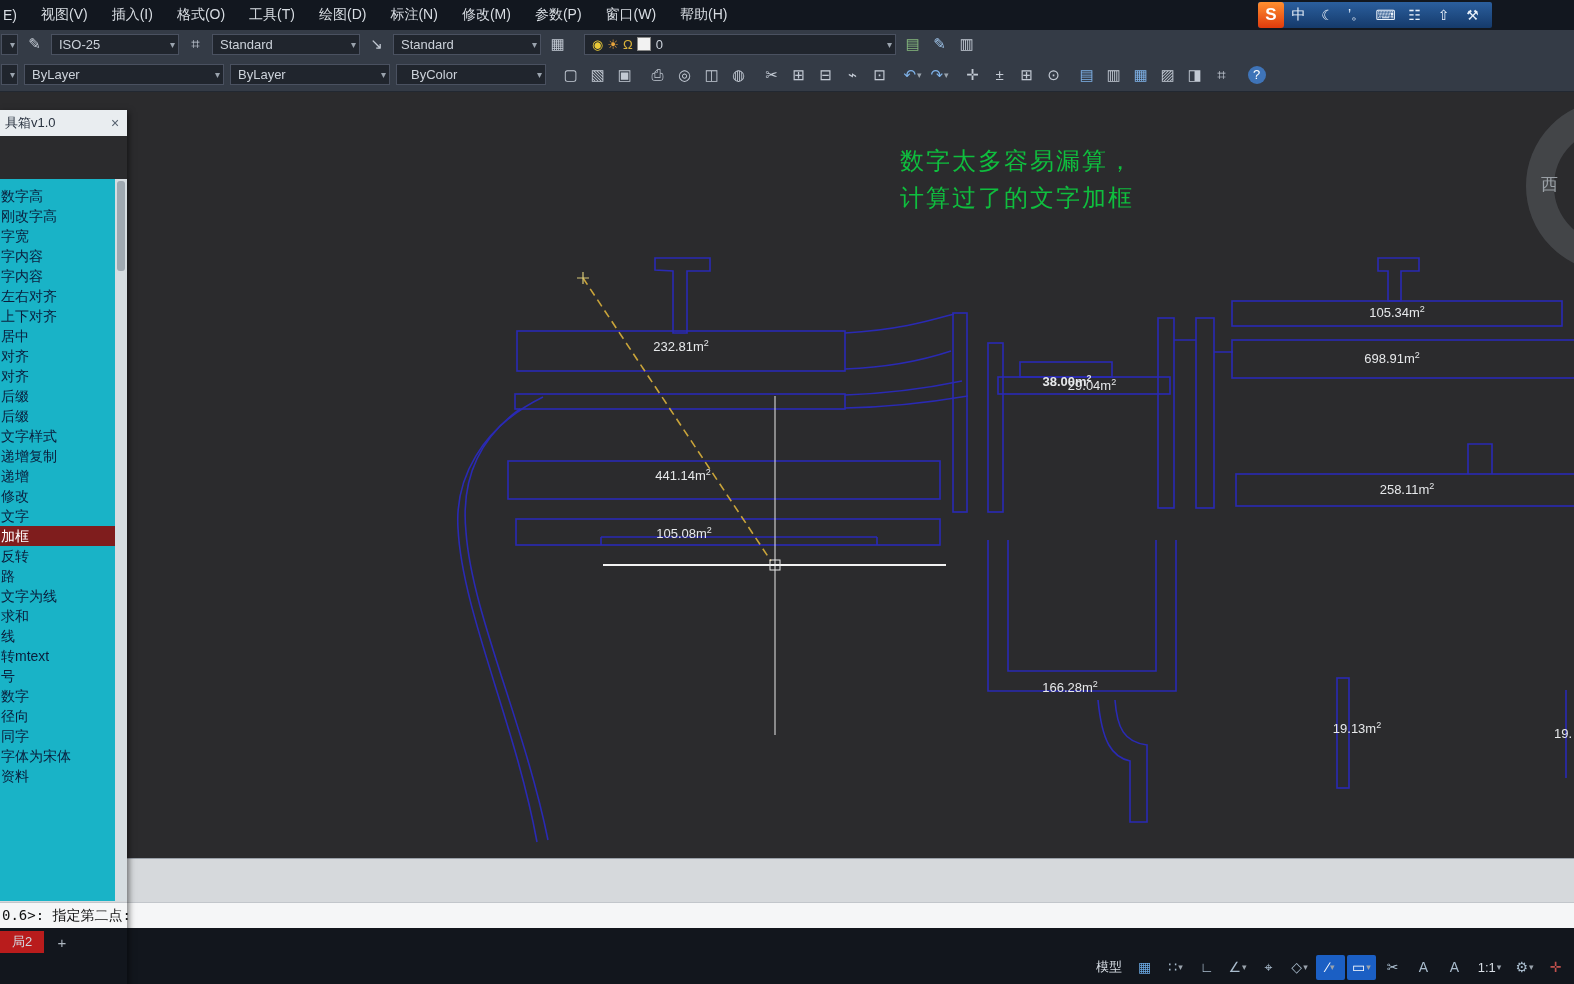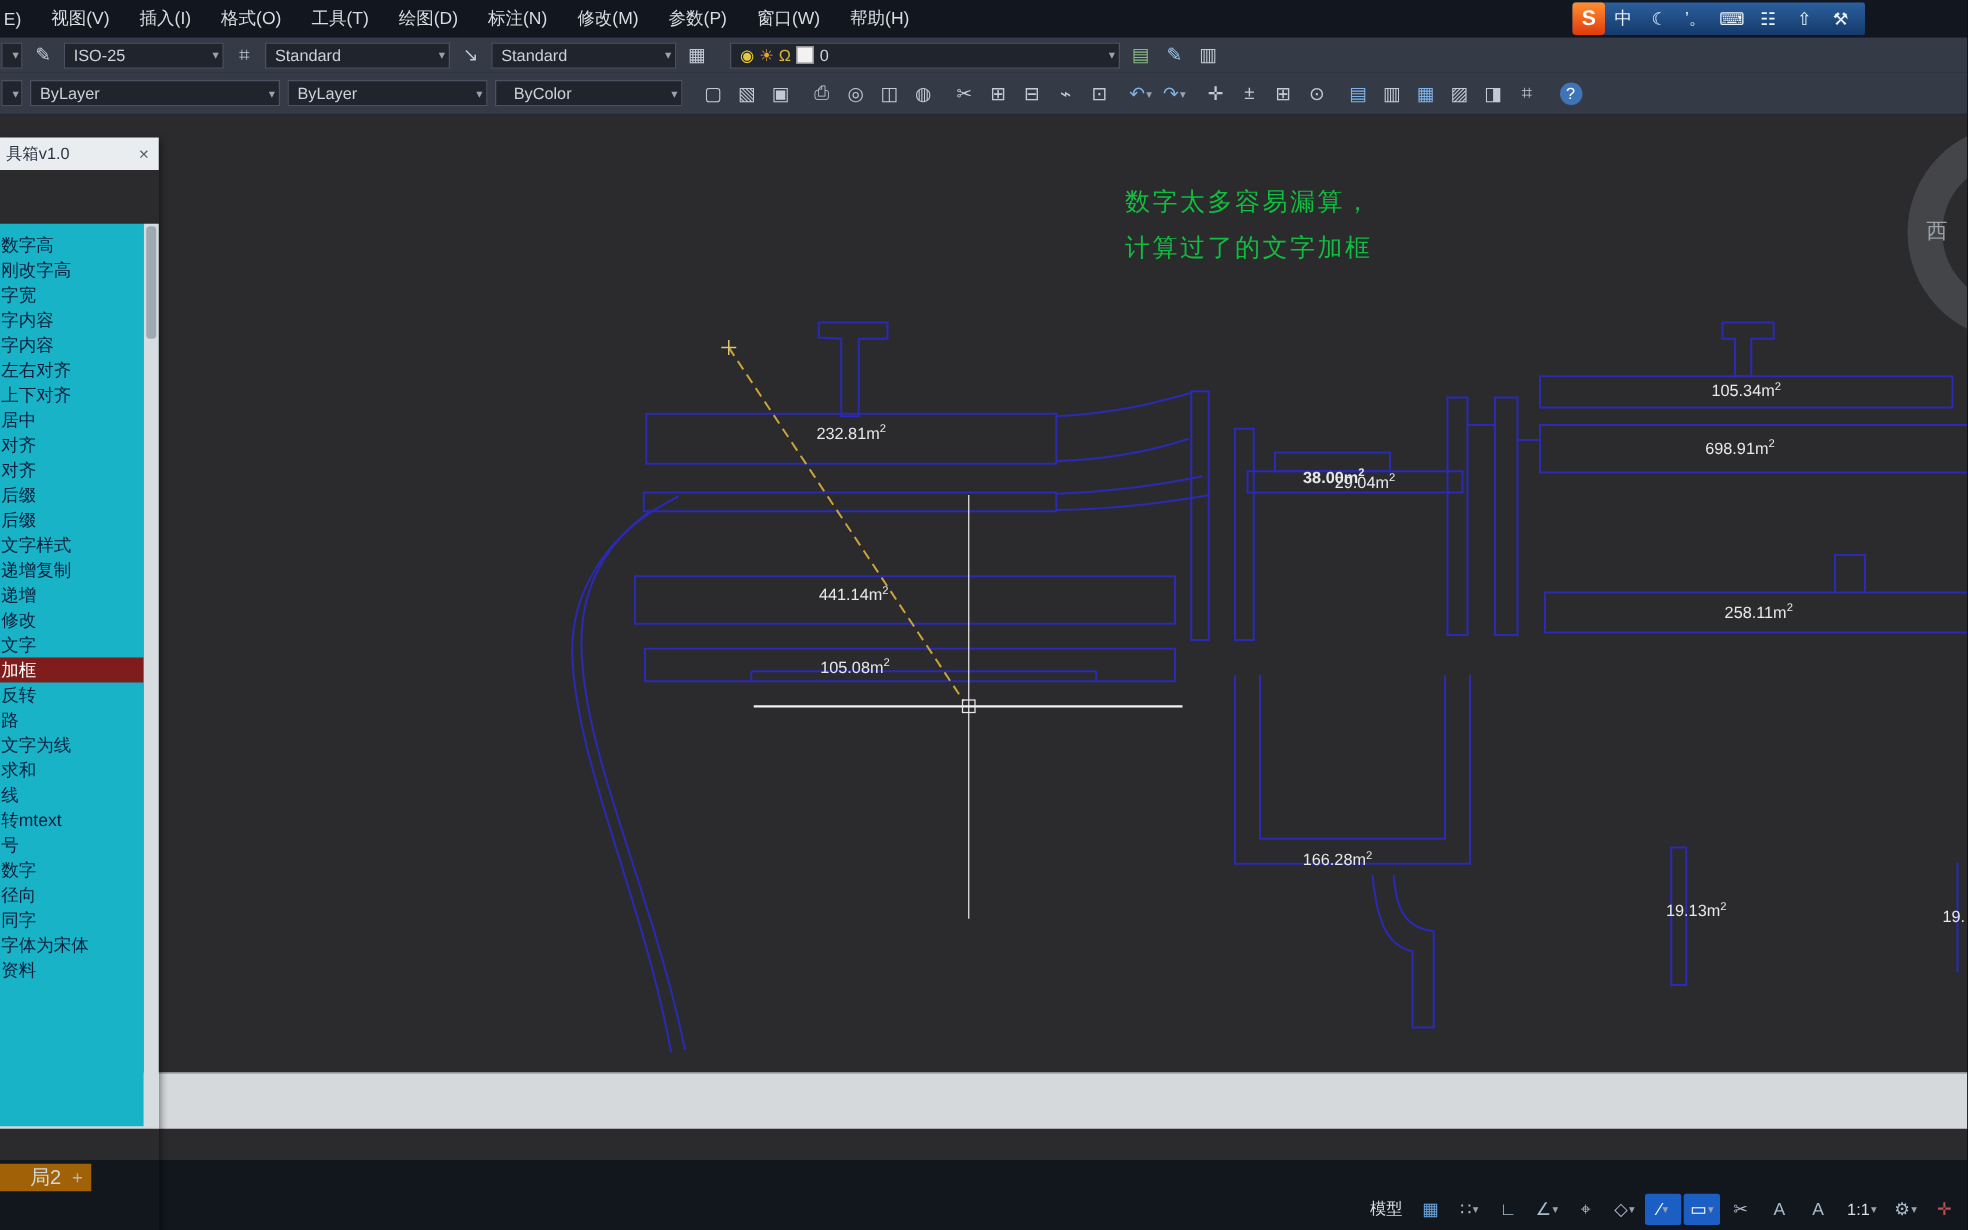--- a/index.html
+++ b/index.html
@@ -53,35 +53,35 @@
   .palette-scroll{width:12px;background:#d6dde1;position:relative;}
   .palette-thumb{position:absolute;left:2px;top:2px;width:8px;height:90px;background:#9fa9b1;border-radius:3px;}
 
   
   .canvas{position:absolute;left:0;top:91px;width:1574px;height:767px;background:#2b2b2d;overflow:hidden;z-index:5;}
   .canvas svg{position:absolute;left:0;top:0;}
   .area-label{position:absolute;transform:translate(-50%,-50%);color:#e6e8ea;font-size:13px;
               white-space:nowrap;z-index:6;}
   .area-label sup{font-size:9px;}
   .annotation{position:absolute;left:900px;top:52px;z-index:6;}
-  .anno-line{font-size:20px;line-height:37px;color:#0fbe3e;font-family:"DejaVu Serif",serif;
+  .anno-line{font-size:24px;line-height:37px;color:#0fbe3e;font-family:"DejaVu Serif",serif;
              letter-spacing:2px;white-space:nowrap;}
   .compass-label{position:absolute;right:16px;top:82px;color:#9aa0a6;font-size:17px;z-index:6;}
 
   
   .cmd-history{position:absolute;top:858px;left:0;right:0;height:44px;background:#d6d9dc;
                border-top:1px solid #9aa0a8;z-index:15;}
   .cmd-line{position:absolute;top:902px;left:0;right:0;height:26px;background:#f5f6f7;
             border-top:1px solid #c2c6cb;z-index:15;display:flex;align-items:center;
             font-family:"DejaVu Sans Mono",monospace;font-size:14px;color:#111;padding-left:2px;}
 
   
   .bottombar{position:absolute;top:928px;left:0;right:0;height:56px;background:#12161d;z-index:15;}
-  .layout-tab{position:absolute;left:0;top:3px;height:22px;background:#a16207;color:#d2d8df;
-              font-size:16px;display:flex;align-items:center;padding:0 24px;}
+  .layout-tab{position:absolute;left:0;top:3px;height:22px;background:#b91c1c;color:#d2d8df;
+              font-size:13px;display:flex;align-items:center;padding:0 12px;}
   .add-tab{position:absolute;left:52px;top:4px;width:20px;height:20px;color:#aeb7c0;font-size:15px;
            display:flex;align-items:center;justify-content:center;}
   .status-items{position:absolute;right:4px;bottom:3px;height:28px;display:flex;align-items:center;gap:2px;}
   .st-item{min-width:25px;height:25px;display:flex;align-items:center;justify-content:center;
            color:#a9bccd;font-size:14px;border-radius:2px;padding:0 2px;}
   .st-item.active{background:#1b5fc4;color:#fff;}
   .st-item.active .glyph{color:#fff;}
   .st-item.text{font-size:13px;color:#d8dee5;padding:0 6px;}
 </style>
 </head>
@@ -390,20 +390,23 @@
           <div class="p-item">字体为宋体</div>
           <div class="p-item">资料</div>
         </div>
       <div class="palette-scroll">
         <div class="palette-thumb"></div>
       </div>
     </div>
   </div>
 
   <div class="cmd-history"></div>
+  <div class="cmd-line">
+    <span>0.6&gt;:  指定第二点:</span>
+  </div>
 
   <div class="bottombar">
     <div class="layout-tab">局2</div>
     <div class="add-tab">+</div>
     <div class="status-items">
         <div class="st-item text">模型</div>
         <div class="st-item">
           <span class="glyph" style="color: rgb(106, 167, 224);">▦</span>
         </div>
         <div class="st-item">

